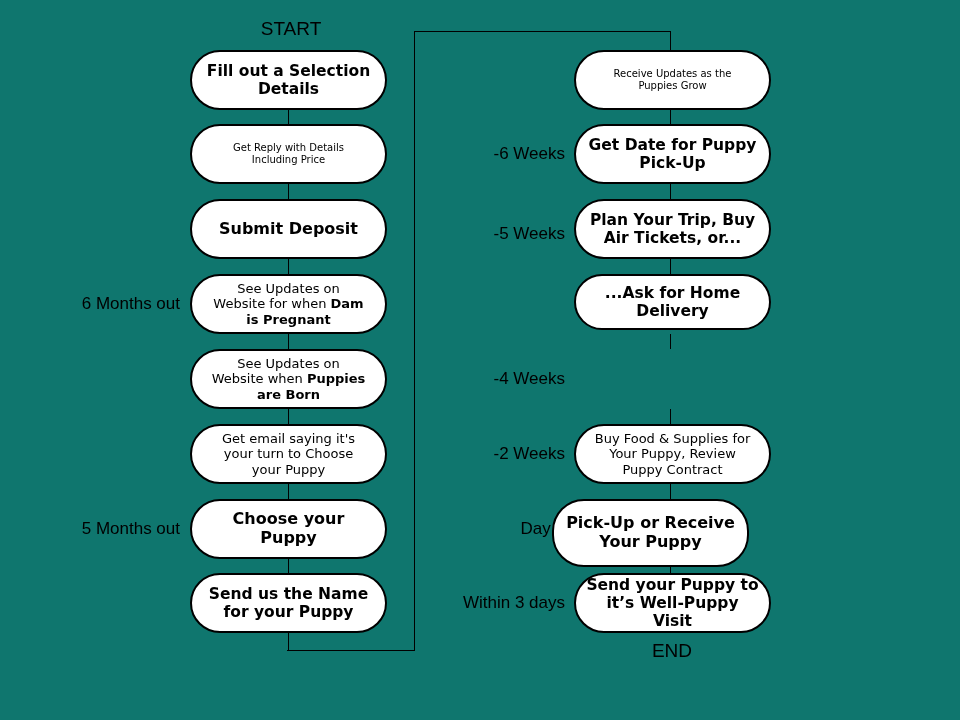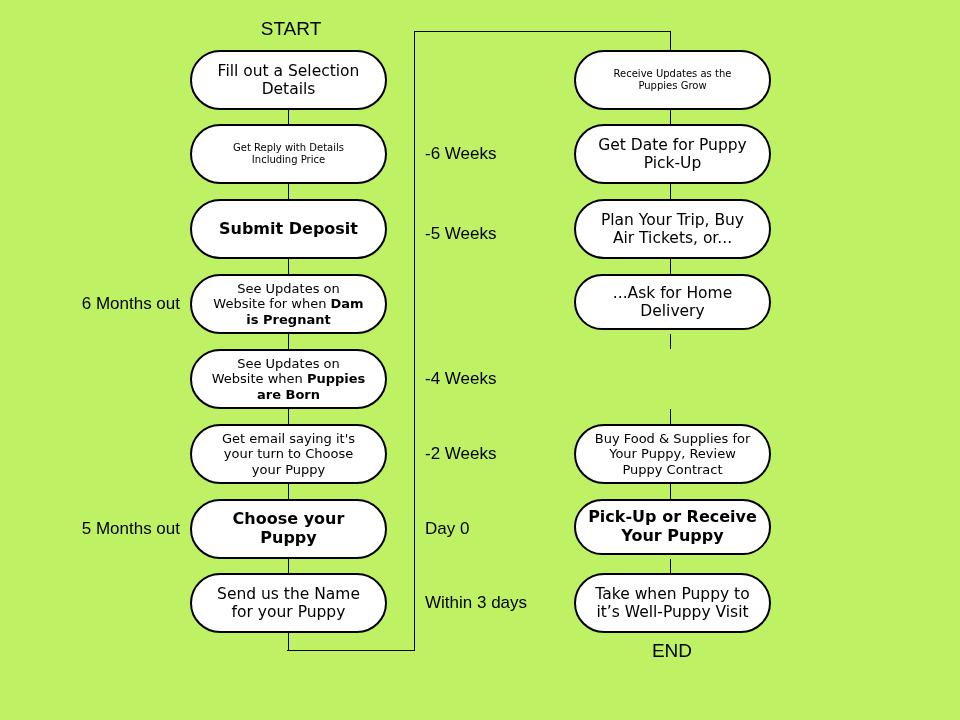--- a/index.html
+++ b/index.html
@@ -4,21 +4,21 @@
 <style>
   html, body {
     margin: 0;
     padding: 0;
     background: #ffffff;
   }
   #page {
     position: relative;
     width: 960px;
     height: 720px;
-    background: #bef264;
+    background: #0f766e;
     overflow: hidden;
     font-family: "Liberation Sans", sans-serif;
   }
 
   
   .node {
     position: absolute;
     box-sizing: border-box;
     border: 2px solid #000000;
     border-radius: 32px;
@@ -27,21 +27,21 @@
     align-items: center;
     justify-content: center;
     text-align: center;
     color: #000000;
     font-family: "DejaVu Sans", sans-serif;
     line-height: 1.18;
     padding: 2px 10px;
     z-index: 3;
   }
   .node .txt { display: block; width: 100%; }
-  .node.sz-lg  { font-size: 15.5px; }
+  .node.sz-lg  { font-size: 15.5px; font-weight: bold; }
   .node.sz-md  { font-size: 10px; }
   .node.sz-sm  { font-size: 13px; }
   .node.bold   { font-weight: bold; font-size: 16px; }
   .node b { font-weight: bold; }
 
   
   .vline {
     position: absolute;
     width: 0;
     border-left: 1.6px solid #000000;
@@ -56,21 +56,21 @@
 
   
   .side-label {
     position: absolute;
     font-family: "Liberation Sans", sans-serif;
     font-size: 17px;
     color: #000000;
     white-space: nowrap;
   }
   .side-label.left-col  { text-align: right; }
-  .side-label.right-col { text-align: left; }
+  .side-label.right-col { text-align: right; }
   .term-label {
     position: absolute;
     font-family: "Liberation Sans", sans-serif;
     font-size: 19px;
     color: #000000;
     white-space: nowrap;
     text-align: center;
   }
 </style>
 </head>
@@ -190,30 +190,30 @@
 
 
   <div class="node sz-sm" style="left:574px; top:424px; width:197px; height:60px;">
     <span class="txt">
       <span>Buy Food &amp; Supplies for</span><br>
       <span>Your Puppy, Review</span><br>
       <span>Puppy Contract</span>
     </span>
   </div>
 
-  <div class="node bold" style="left:574px; top:499px; width:197px; height:56px;">
+  <div class="node bold" style="left:552px; top:499px; width:197px; height:68px;">
     <span class="txt">
       <span>Pick-Up or Receive</span><br>
       <span>Your Puppy</span>
     </span>
   </div>
 
   <div class="node sz-lg" style="left:574px; top:573px; width:197px; height:60px;">
     <span class="txt">
-      <span>Take when Puppy to</span><br>
+      <span>Send your Puppy to</span><br>
       <span>it’s Well-Puppy Visit</span>
     </span>
   </div>
 
   <div class="side-label left-col" style="left:25px; top:294px; width:155px;">6 Months out</div>
   <div class="side-label left-col" style="left:25px; top:519px; width:155px;">5 Months out</div>
 
   <div class="side-label right-col" style="left:425px; top:144px; width:140px;">-6 Weeks</div>
   <div class="side-label right-col" style="left:425px; top:224px; width:140px;">-5 Weeks</div>
   <div class="side-label right-col" style="left:425px; top:369px; width:140px;">-4 Weeks</div>

